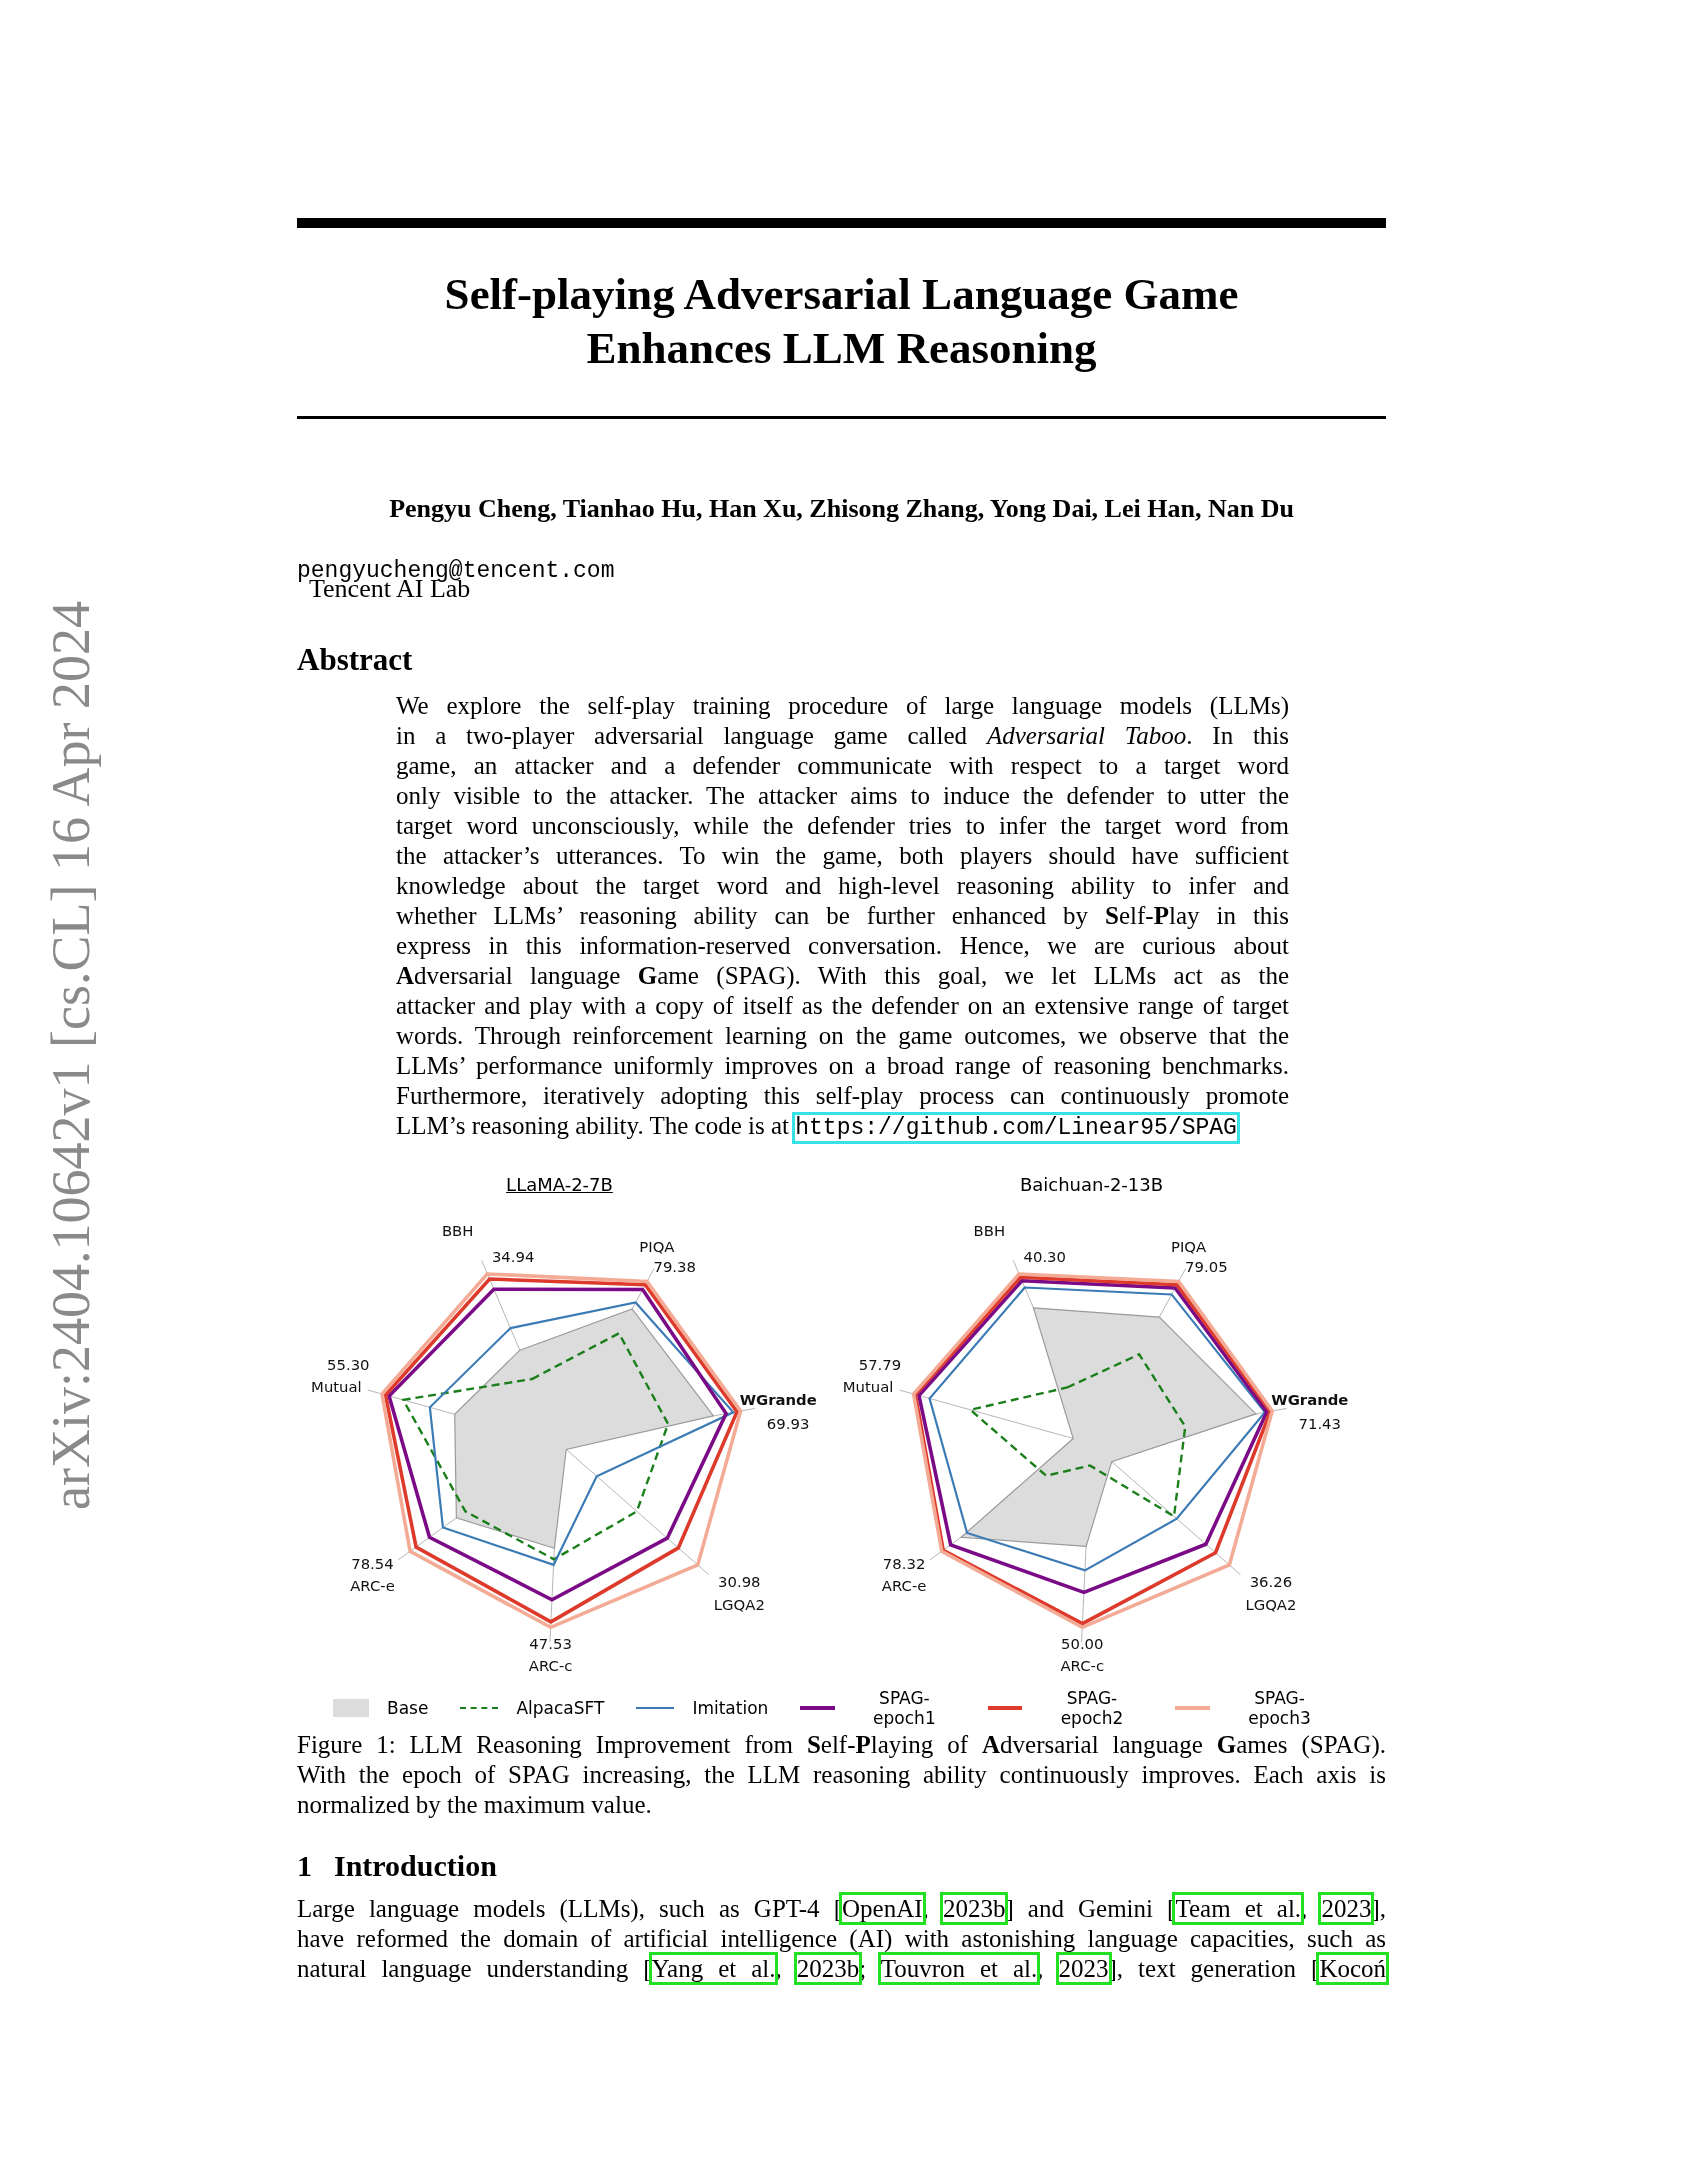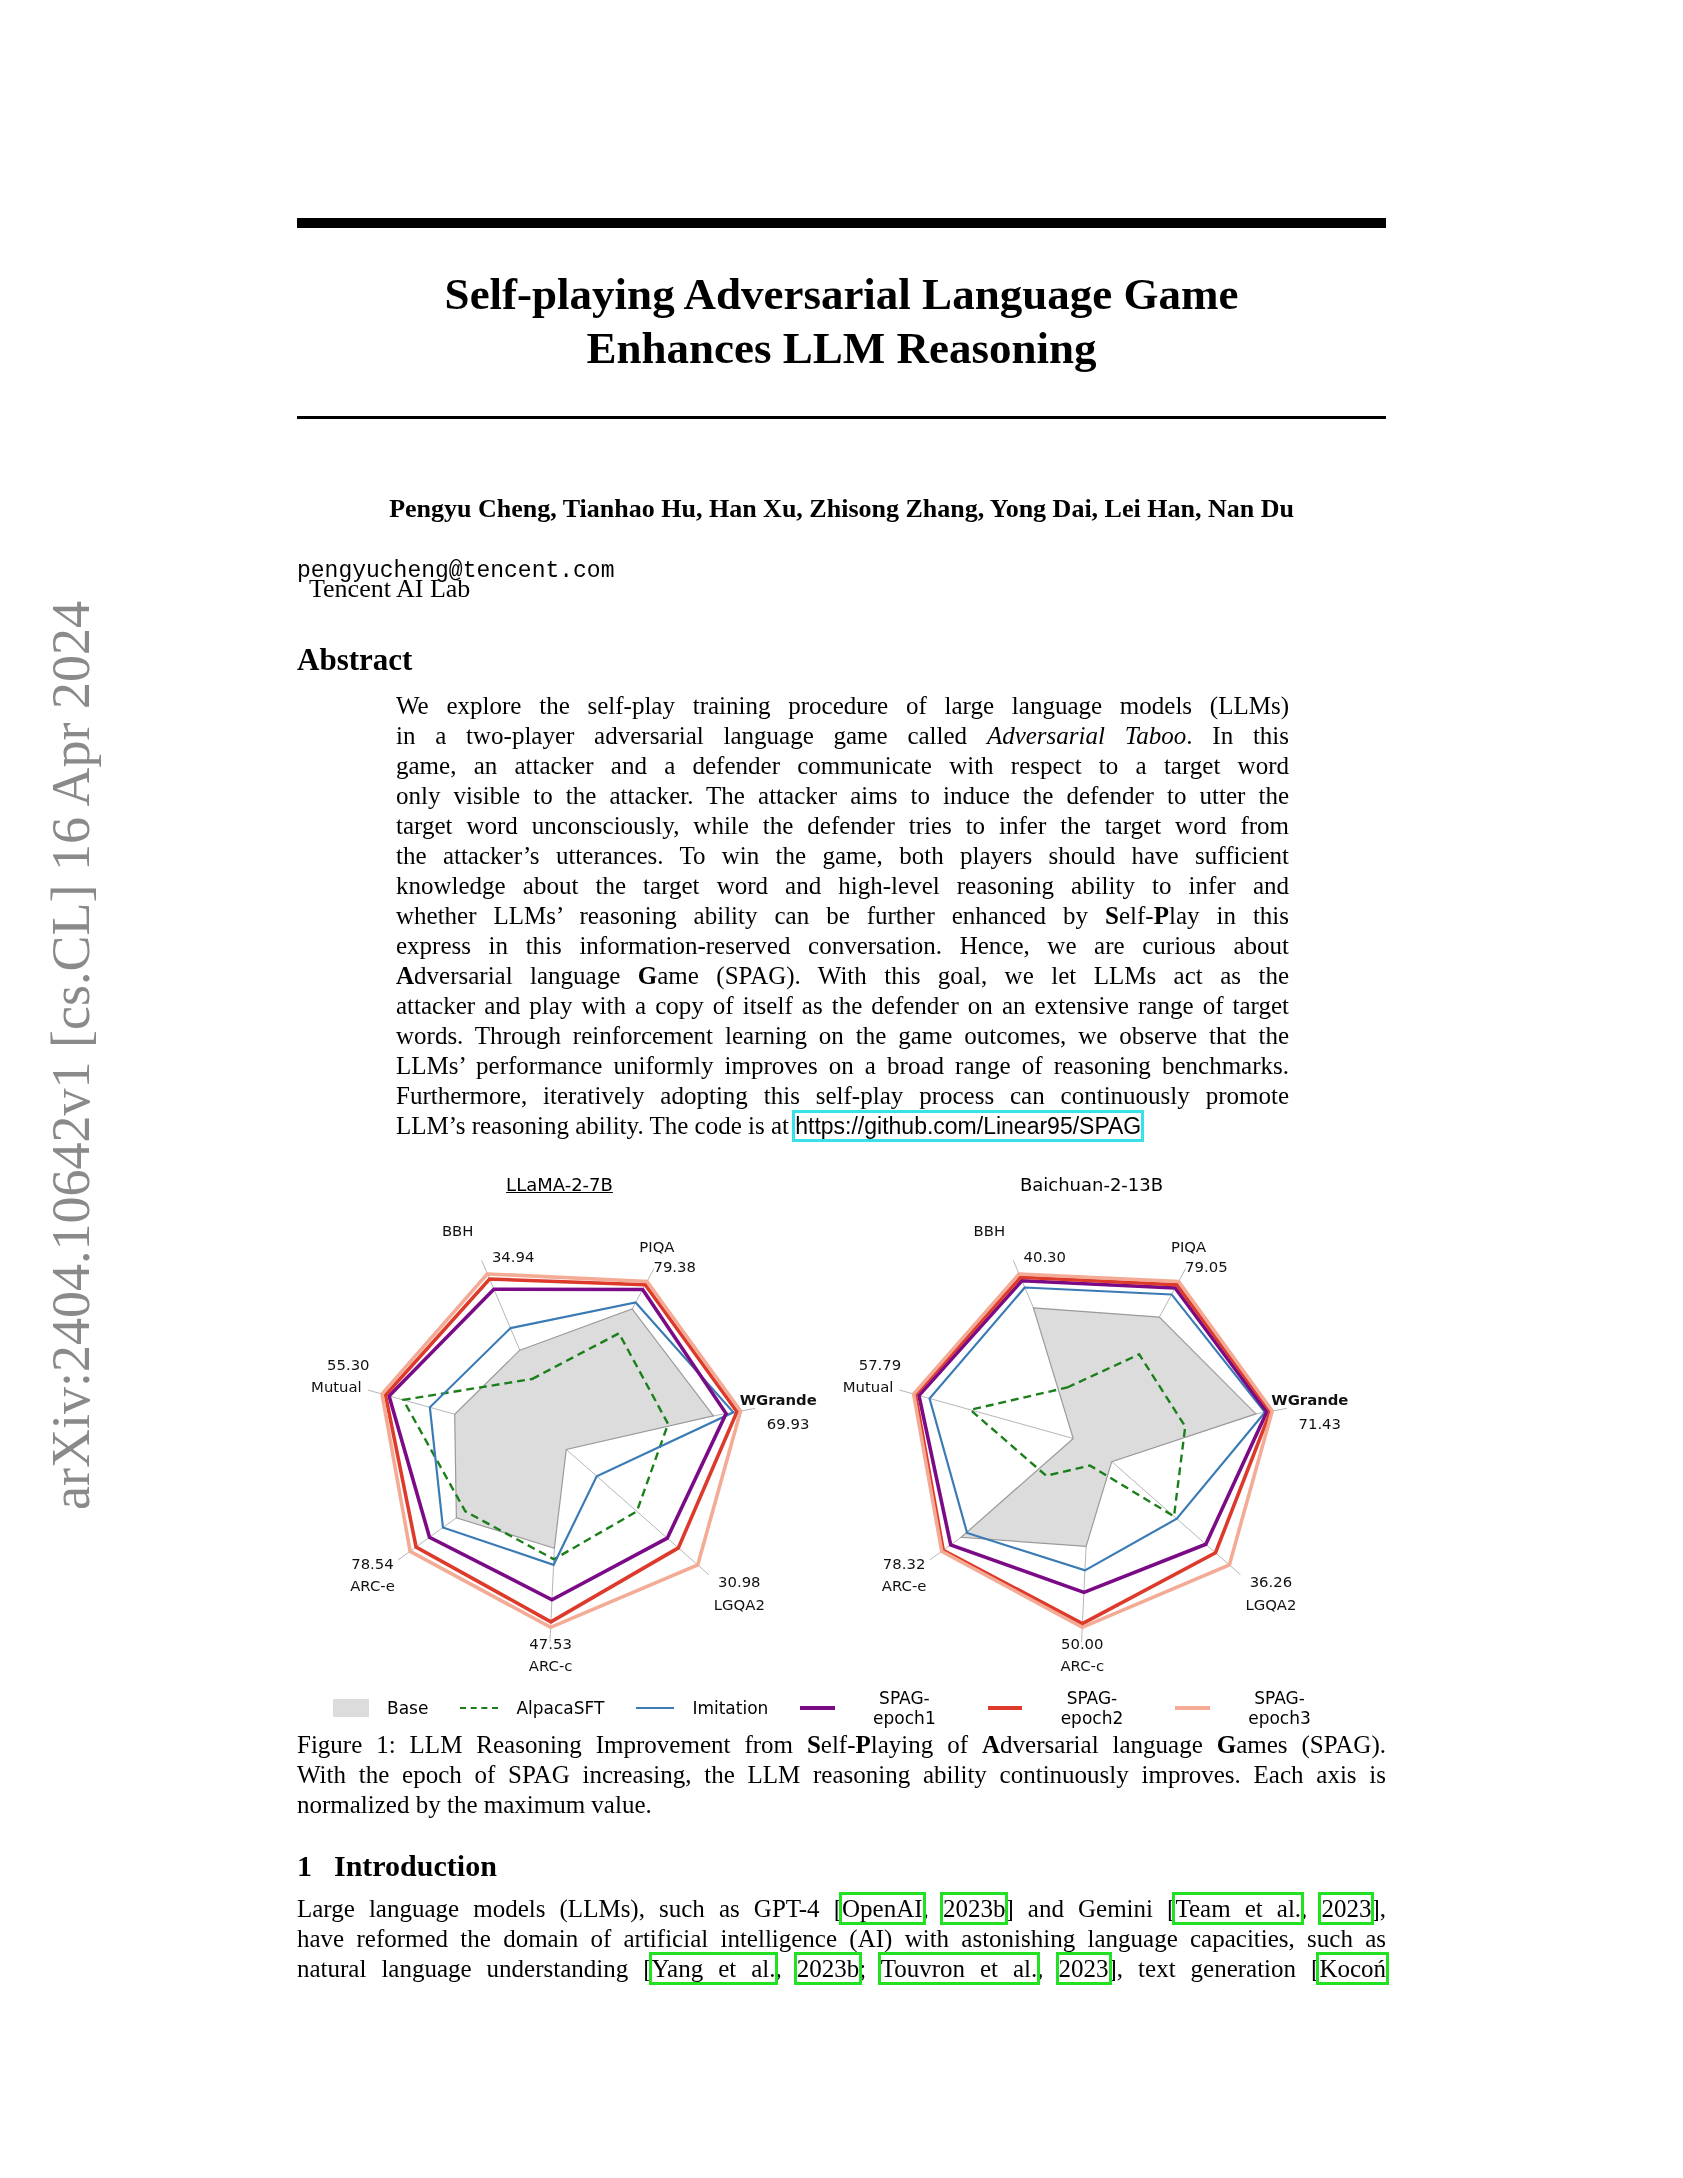--- a/index.html
+++ b/index.html
@@ -8,21 +8,21 @@
   .rule-thick{left:297px;top:218px;width:1089px;height:10px;background:#000;}
   .rule-thin{left:297px;top:416px;width:1089px;height:3px;background:#000;}
   .title{left:297px;top:267px;width:1089px;text-align:center;font-weight:bold;font-size:45px;line-height:54px;}
   .authors{left:297px;top:493px;width:1089px;text-align:center;font-weight:bold;font-size:26px;line-height:31px;}
   .affil{left:309px;top:525px;width:1089px;text-align:left;font-size:26px;line-height:31px;margin-top:48px;}
   .email{left:297px;top:556px;width:1089px;text-align:left;font-family:"Liberation Mono","DejaVu Sans Mono",monospace;font-size:23px;line-height:30px;}
   .abs-head{left:297px;top:642px;width:1089px;text-align:left;font-weight:bold;font-size:31px;}
   .abstract{left:396px;top:691px;width:893px;font-size:25px;line-height:30px;text-align:justify;}
   .abstract .ln{display:block;text-align:justify;text-align-last:justify;white-space:nowrap;}
   .abstract .ln.last{text-align-last:left;}
-  .mono{font-family:Liberation Sans, sans-serif;font-size:23px;}
+  .mono{font-family:Liberation Mono, monospace;font-size:23px;}
   .linkbox{outline:3px solid #38e0e8;outline-offset:0px;}
   .cite{outline:3px solid #22e022;}
   .arxiv{left:-371px;top:1030px;width:891px;height:69px;transform:rotate(-90deg);font-family:"Liberation Serif","DejaVu Serif",serif;font-size:54px;color:#8a8a8a;text-align:center;white-space:nowrap;}
   .chart-title{font-family:"DejaVu Sans","Liberation Sans",sans-serif;font-size:18px;text-align:center;width:297px;}
   .legend{left:333px;top:1693px;width:1030px;height:30px;font-family:"DejaVu Sans","Liberation Sans",sans-serif;font-size:17px;display:flex;align-items:center;}
   .lg-item{display:flex;align-items:center;margin-right:32px;text-align:center;}
   .lg-sw{width:38px;height:0;margin-right:18px;}
   .caption{left:297px;top:1730px;width:1089px;font-size:25px;line-height:30px;}
   .caption .ln{display:block;text-align:justify;text-align-last:justify;white-space:nowrap;}
   .caption .ln.last{text-align-last:left;}

